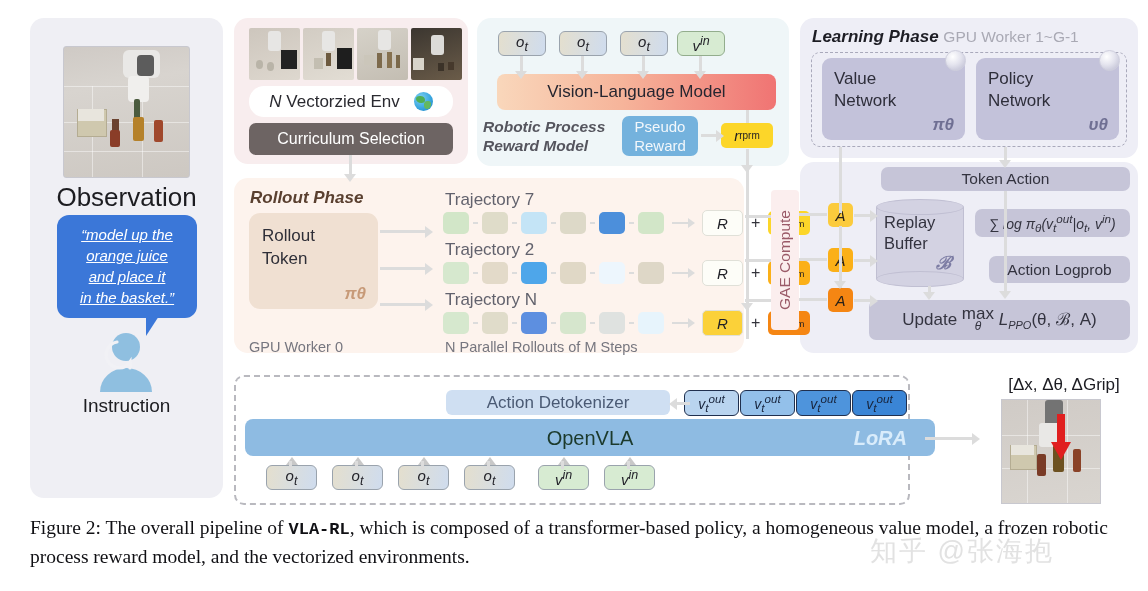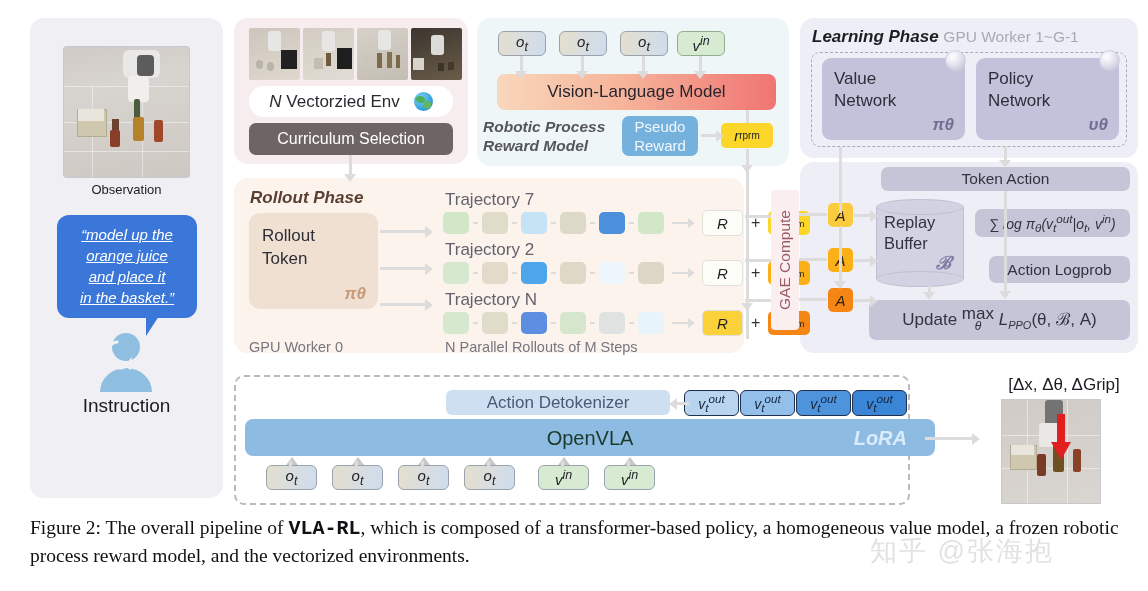--- a/index.html
+++ b/index.html
@@ -14,21 +14,21 @@
   #panel-vlm{left:477px;top:18px;width:312px;height:148px;background:#eff6f8;border-radius:14px;}
   #panel-learning{left:800px;top:18px;width:338px;height:140px;background:#eeeef6;border-radius:14px;}
   #panel-rollout{left:234px;top:178px;width:510px;height:175px;background:#fdf3ed;border-radius:14px;}
   #panel-update{left:800px;top:162px;width:338px;height:191px;background:#eeeef6;border-radius:14px;}
   #panel-bottom{left:234px;top:375px;width:676px;height:130px;border:2px dashed #b9b9bf;border-radius:10px;}
 
   
   #obs-image{left:63px;top:46px;width:127px;height:132px;border:1px solid #c8c8cf;border-radius:3px;
       background:linear-gradient(170deg,#cfcac5 0%,#d8d4cf 30%,#cdc8c2 100%);overflow:hidden;}
   .floor-line{position:absolute;background:rgba(255,255,255,.45);}
-  #obs-label{left:30px;top:182px;width:193px;font-size:13px;color:#1c1c20;}
+  #obs-label{left:30px;top:182px;width:193px;font-size:26px;color:#1c1c20;}
   #bubble{left:57px;top:215px;width:140px;padding:9px 8px 10px 8px;background:#3b77d8;border-radius:12px;}
   #bubble span{display:block;font-style:italic;font-size:15px;line-height:21px;color:#fff;
       text-decoration:underline;text-align:center;white-space:nowrap;}
   #bubble-tail{left:146px;top:316px;width:0;height:0;border-left:13px solid #3b77d8;
       border-bottom:20px solid transparent;border-top:0 solid transparent;}
   #avatar{left:90px;top:330px;width:72px;height:62px;}
   #instr-label{left:30px;top:395px;width:193px;font-size:19px;color:#1c1c20;}
 
   
   .thumb{top:28px;width:51px;height:52px;border-radius:2px;overflow:hidden;}
@@ -153,21 +153,21 @@
   .arw{position:absolute;background:#dcdcdc;}
   .arwhead{position:absolute;width:0;height:0;}
   .hd-down{border-left:6px solid transparent;border-right:6px solid transparent;border-top:8px solid #dcdcdc;}
   .hd-right{border-top:6px solid transparent;border-bottom:6px solid transparent;border-left:8px solid #dcdcdc;}
   .hd-left{border-top:6px solid transparent;border-bottom:6px solid transparent;border-right:8px solid #dcdcdc;}
   .hd-up{border-left:6px solid transparent;border-right:6px solid transparent;border-bottom:8px solid #c8c8c8;}
 
   
   #caption{left:30px;top:514px;width:1090px;font-family:"Liberation Serif",serif;font-size:19.5px;
       line-height:27px;color:#101014;}
-  #caption .mono{font-family:"Liberation Mono",monospace;font-weight:bold;font-size:20px;}
+  #caption .mono{font-family:"Liberation Mono",monospace;font-weight:bold;font-size:17px;}
   #watermark{left:870px;top:533px;font-size:27px;color:#e2e2e2;letter-spacing:2px;text-align:right;}
 </style>
 </head>
 <body>
 
 <div class="abs" id="panel-observation"></div>
 <div class="abs" id="panel-env"></div>
 <div class="abs" id="panel-vlm"></div>
 <div class="abs" id="panel-learning"></div>
 <div class="abs" id="panel-rollout"></div>

